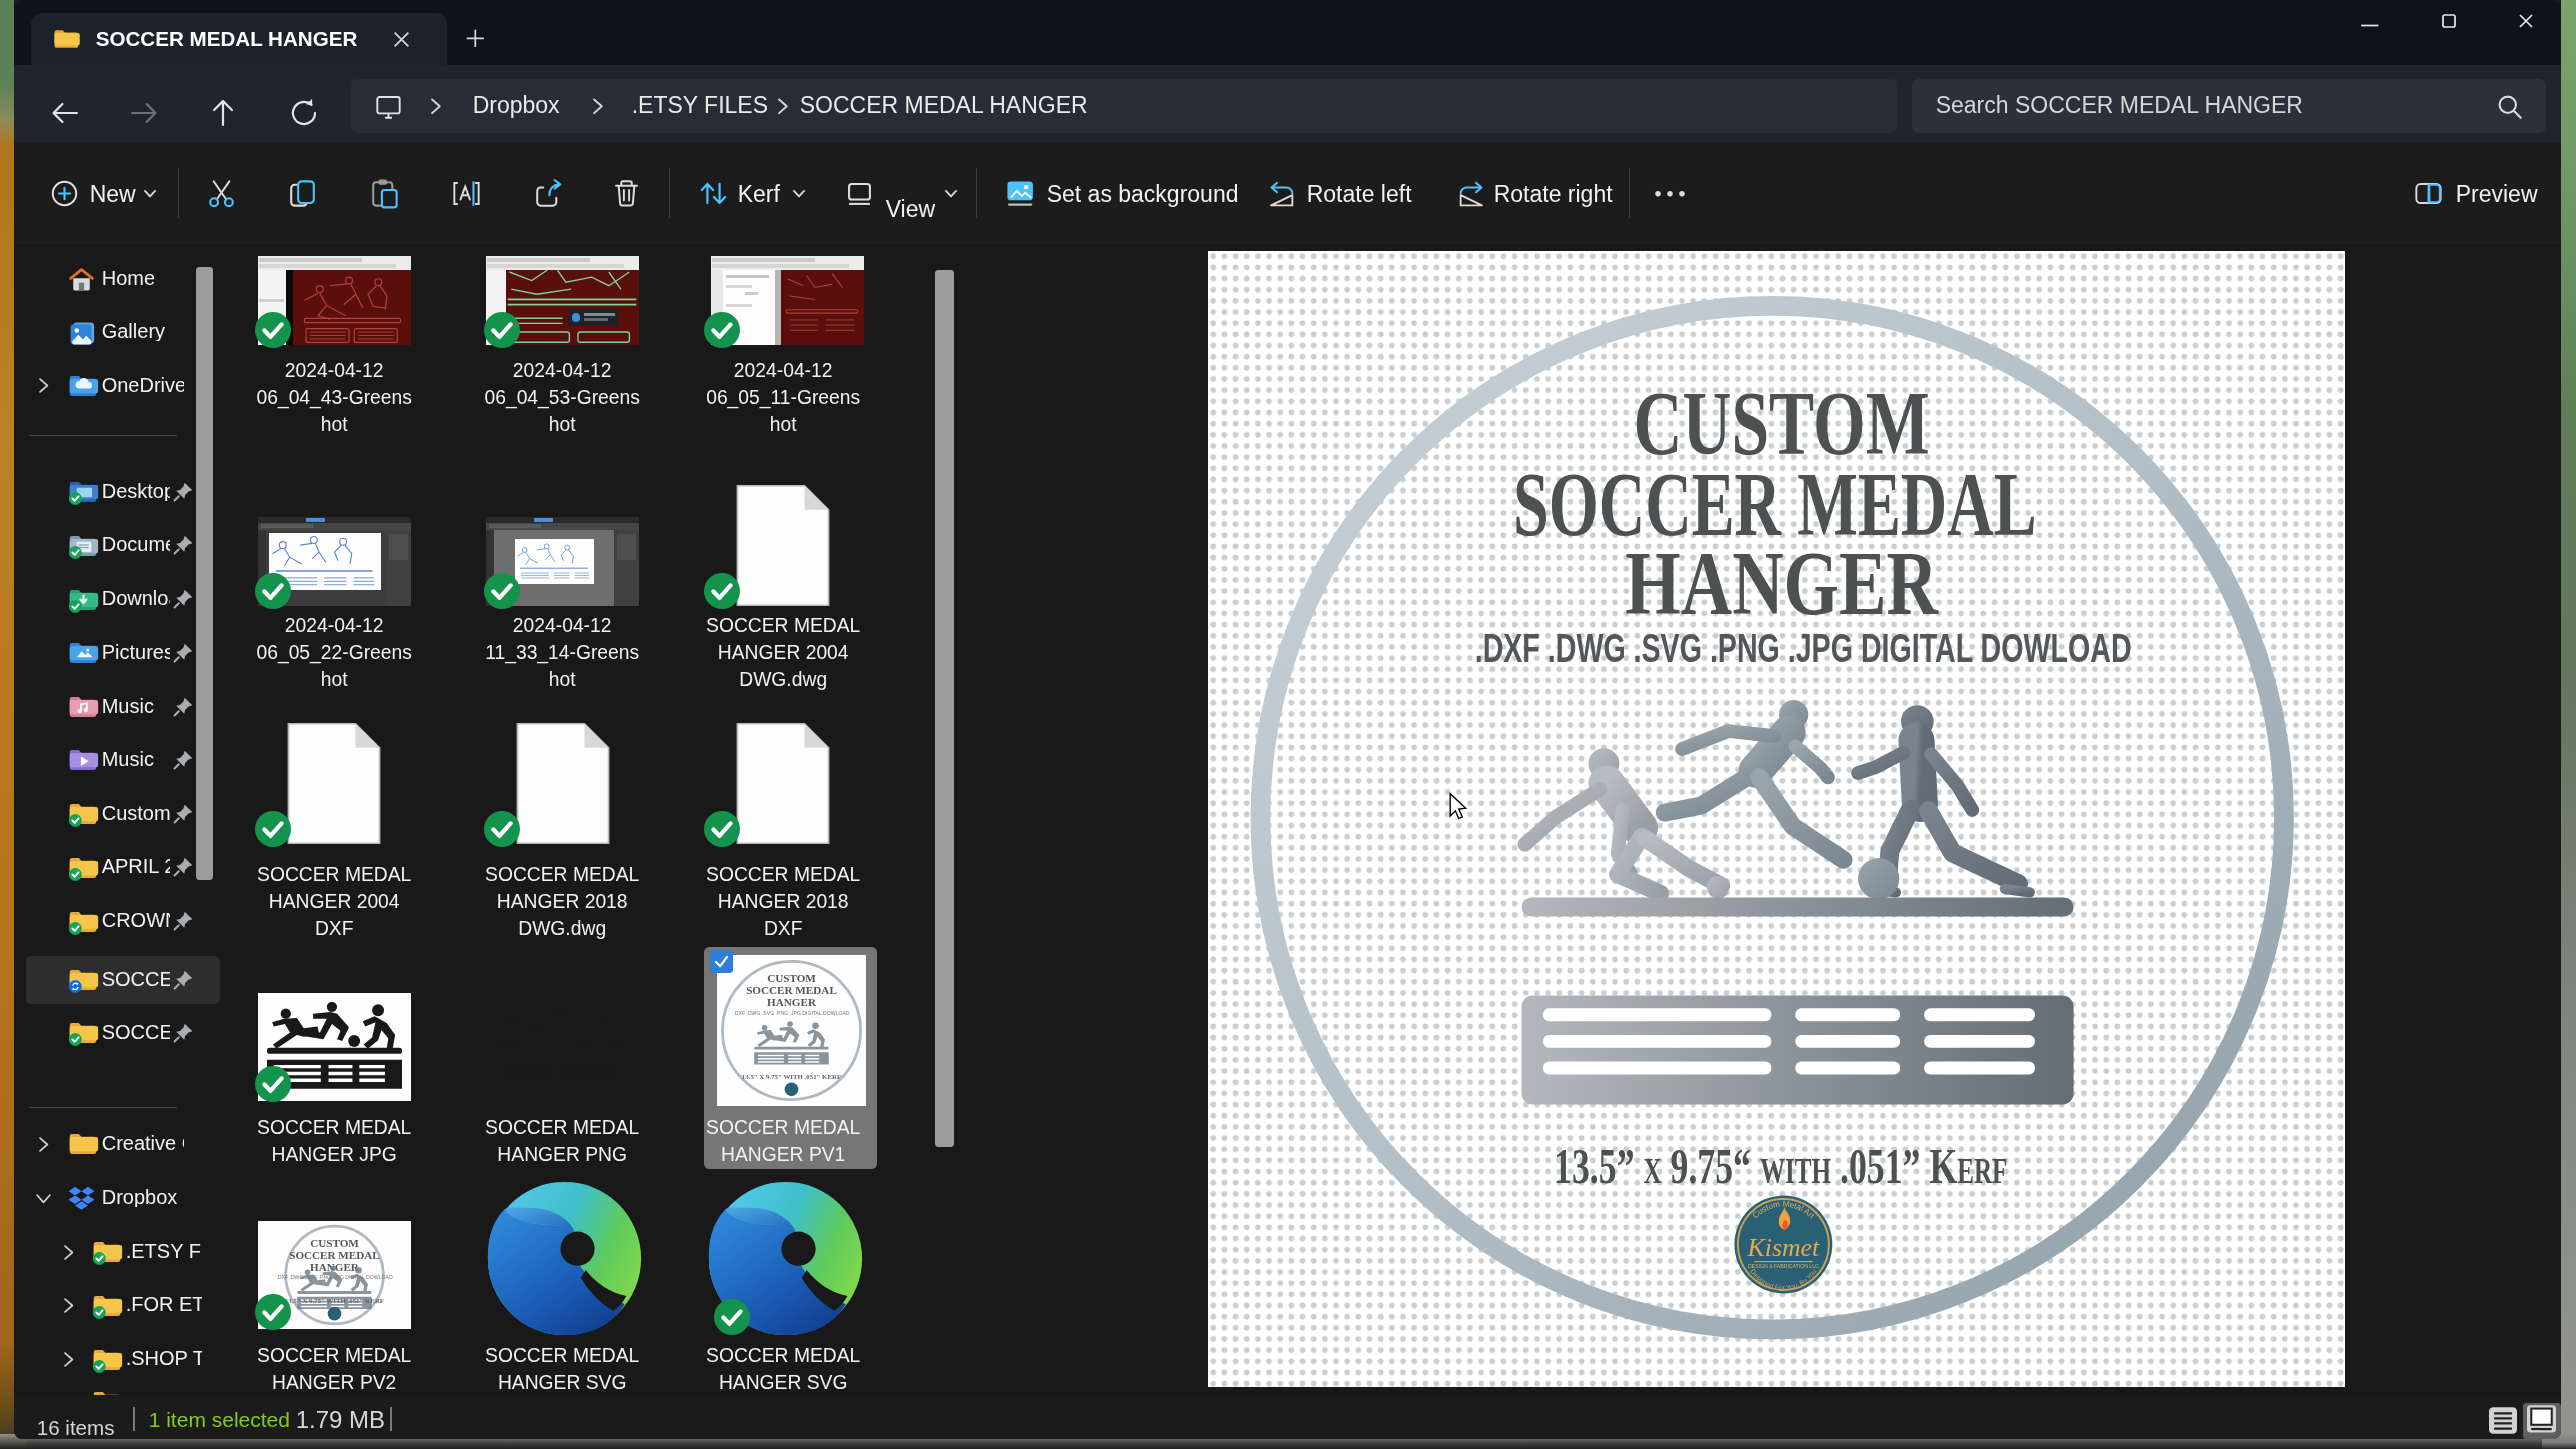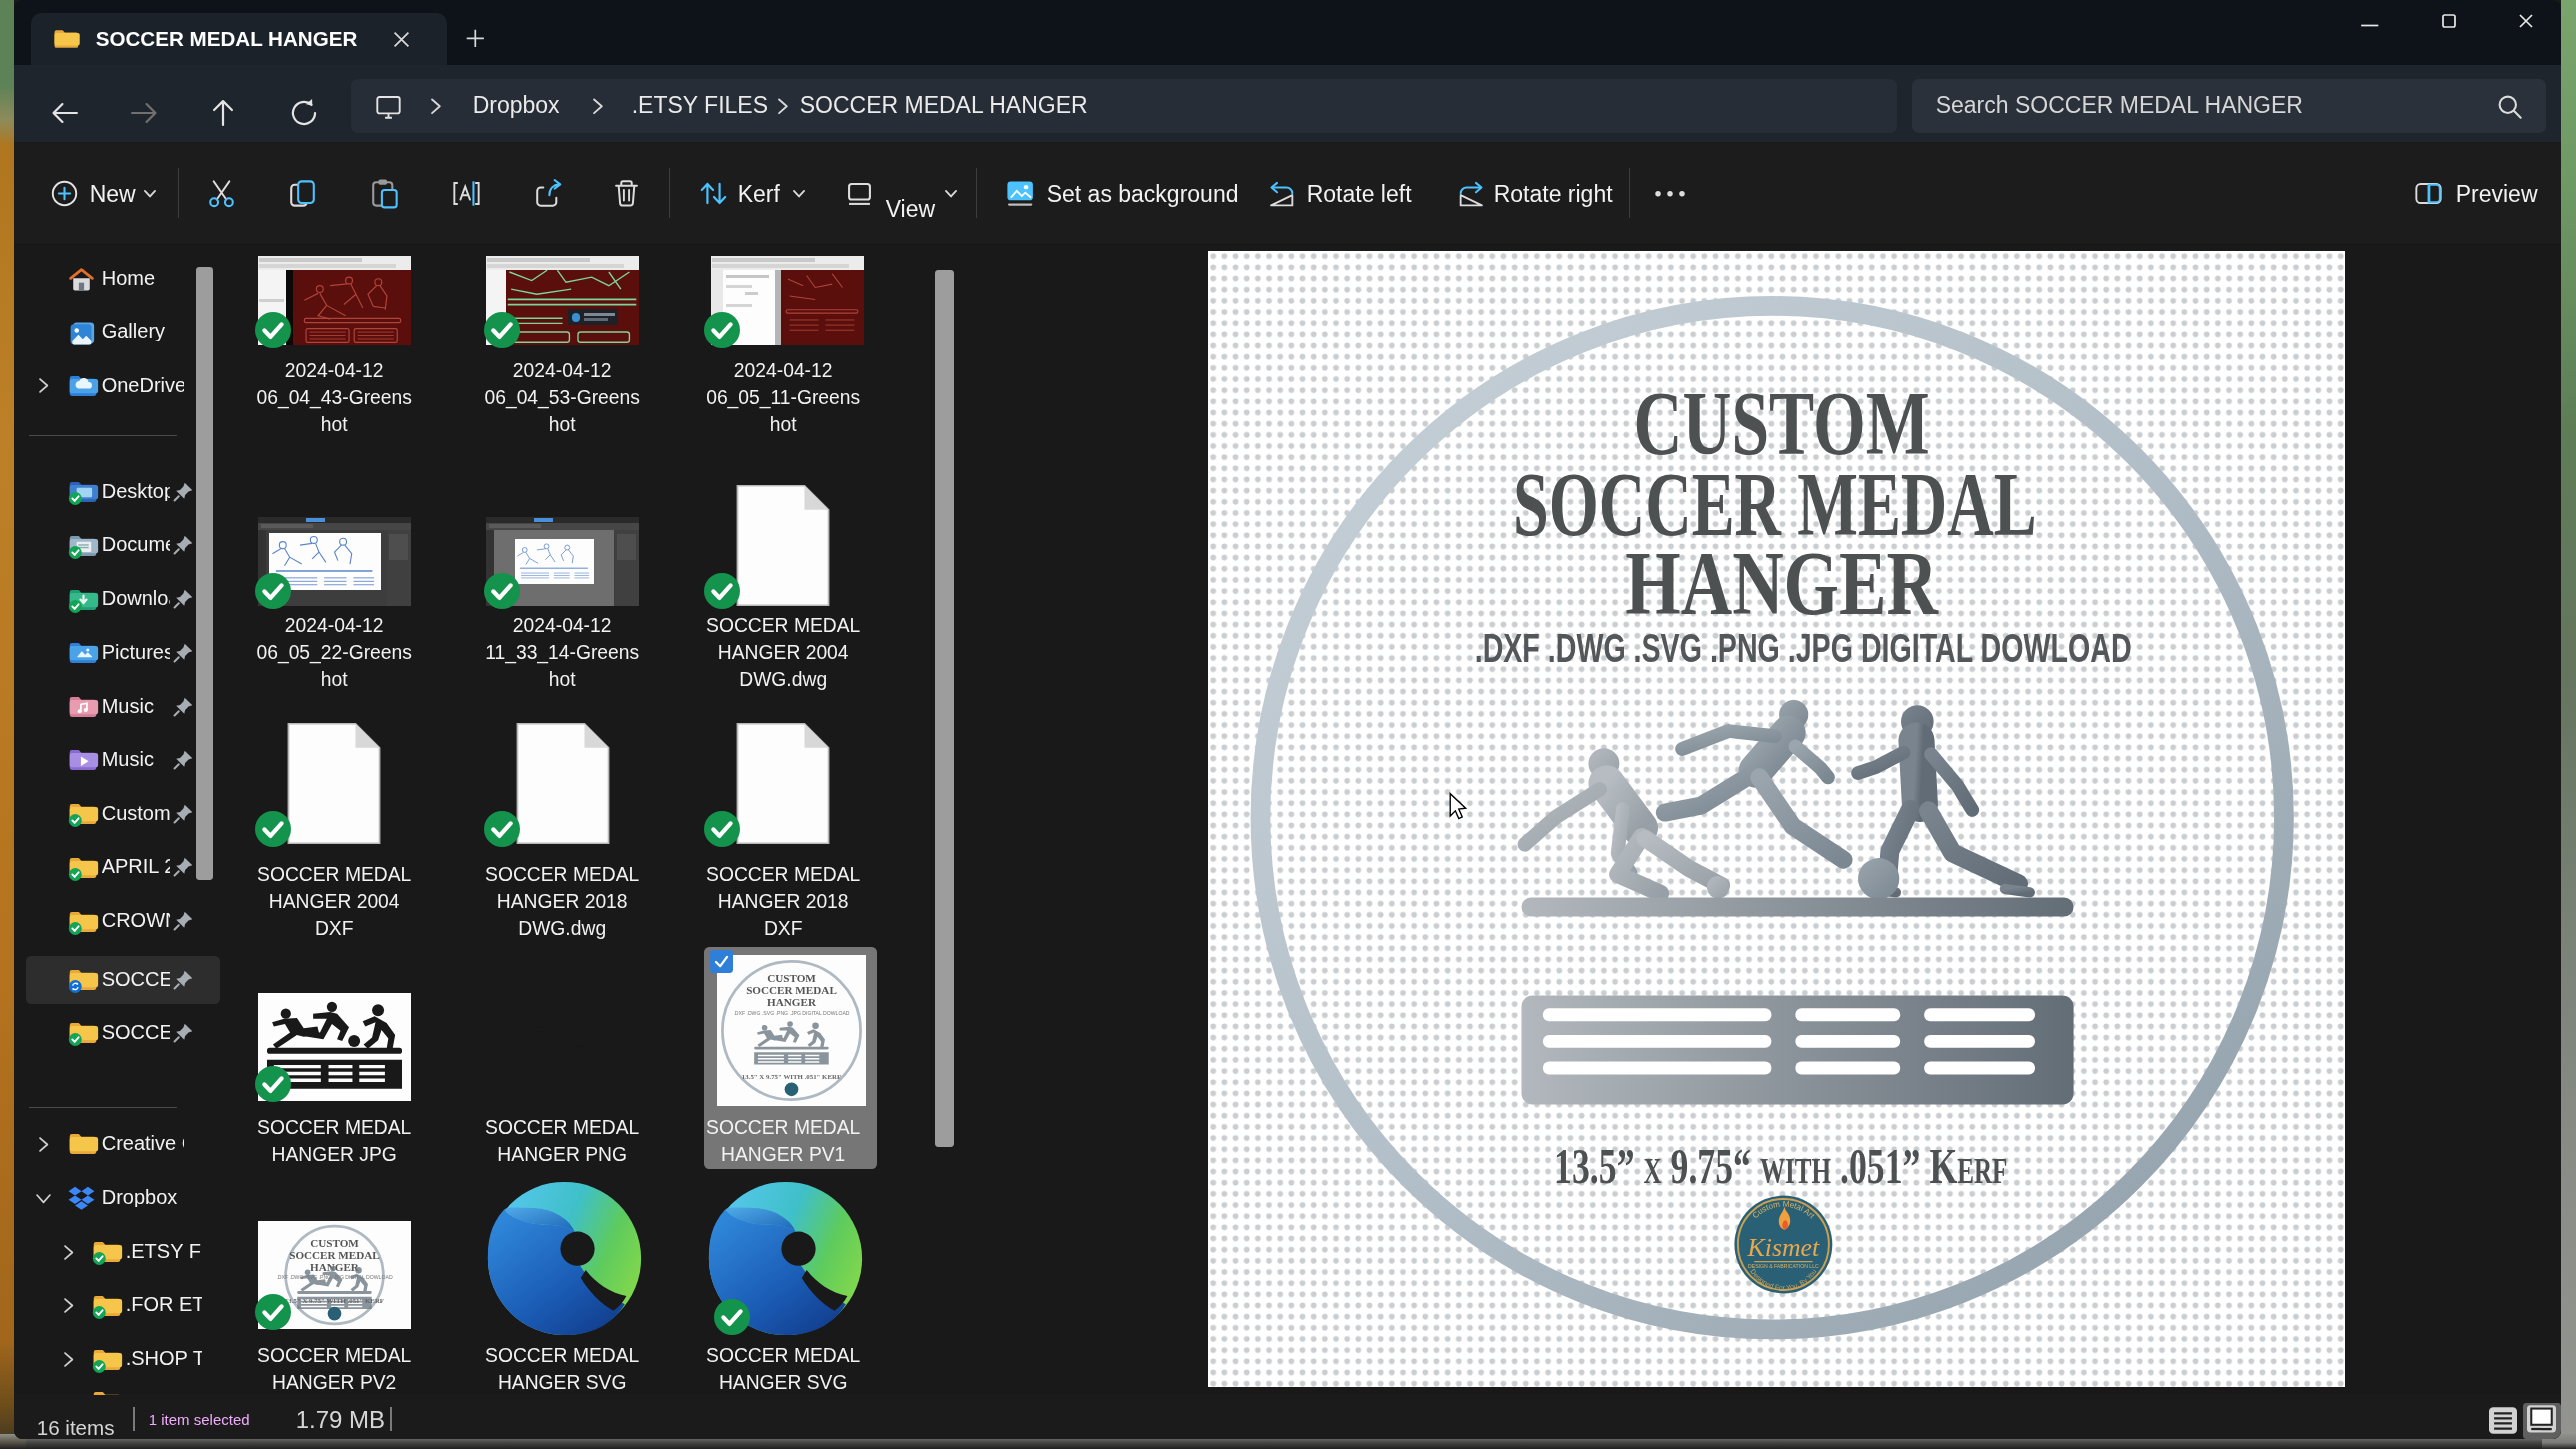--- a/index.html
+++ b/index.html
@@ -819,21 +819,21 @@
 
 <g transform="translate(282,632)">
             <path d="M0 0 L0 26 L6 20 L10 29 L14 27 L10 18 L18 17 Z" fill="#fff" stroke="#000" stroke-width="1.6"></path>
           </g>
 </svg>
 </div>
 </div>
 <div id="status">
 <div class="abs" style="left:23px;top:22px;color:#d6d6d6;font-size:20.6px;line-height:21.5px">16 items</div>
 <div class="abs" style="left:117px;top:10.3px;color:#7a7a7a;font-size:25px;line-height:25px">|</div>
-<div class="abs" style="left:135px;top:13.7px;color:#f0abfc;font-size:15px;line-height:21.5px">1 item selected</div>
+<div class="abs" style="left:135px;top:13.7px;color:#84cc16;font-size:21px;line-height:21.5px">1 item selected</div>
 <div class="abs" style="left:282px;top:13.7px;color:#d6d6d6;font-size:24px;line-height:21.5px">1.79 MB</div>
 <div class="abs" style="left:374px;top:10.3px;color:#7a7a7a;font-size:25px;line-height:25px">|</div>
 <svg class="abs" style="left:2475px;top:12px" width="28" height="27" viewBox="0 0 33 31">
         <rect width="33" height="31" rx="5" fill="#d2d2d2"></rect>
         <path d="M6 7 h21 M6 13 h21 M6 19 h21 M6 25 h21" stroke="#222" stroke-width="2.6"></path>
       </svg>
 <div class="abs" style="left:2509px;top:7.7px;width:38px;height:36px;background:#5f5f5f;border-radius:3.4px"></div>
 <svg class="abs" style="left:2513px;top:10.3px" width="29" height="31" viewBox="0 0 34 36">
         <rect width="34" height="32" rx="4" fill="#d2d2d2"></rect>
         <rect x="5" y="4" width="24" height="19" fill="#fff" stroke="#222" stroke-width="2.4"></rect>

